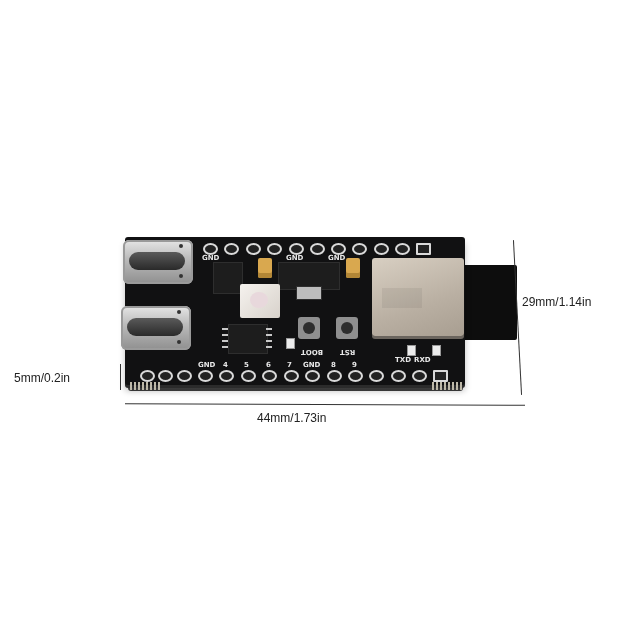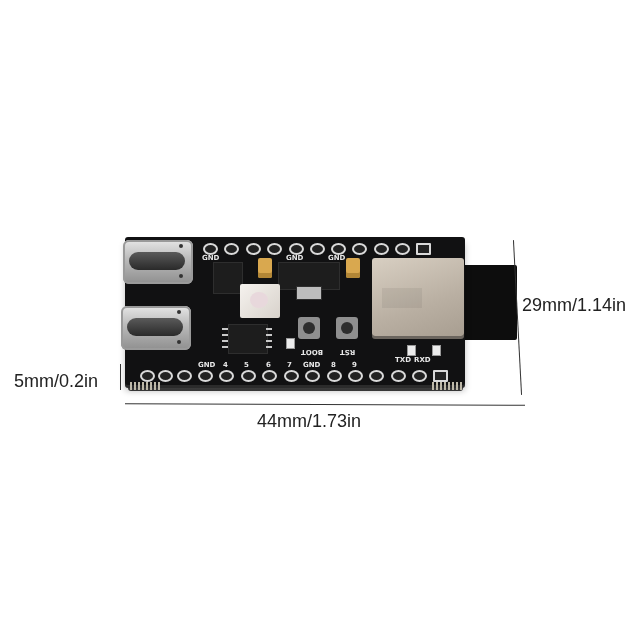--- a/index.html
+++ b/index.html
@@ -77,21 +77,21 @@
 
   .button-sw {
     position: absolute; width: 22px; height: 22px; background: #8f8f8f; border-radius: 3px;
   }
   .button-sw .knob { position:absolute; left:5px; top:5px; width:12px; height:12px; border-radius:50%; background:#2e2e2e; }
 
   .small-led { position:absolute; width:7px; height:9px; background:#ececec; border:1px solid #999; }
 
   
   .dim-line { position: absolute; background: #333; }
-  .dim-text { position: absolute; color: #222; font-size: 18px; white-space: nowrap; }
+  .dim-text { position: absolute; color: #222; font-size: 12px; white-space: nowrap; }
 </style>
 </head>
 <body>
 
 <div class="stage">
 
   <div class="antenna-tab"></div>
 
   <div class="pcb-edge"></div>
   <div class="pcb"></div>

